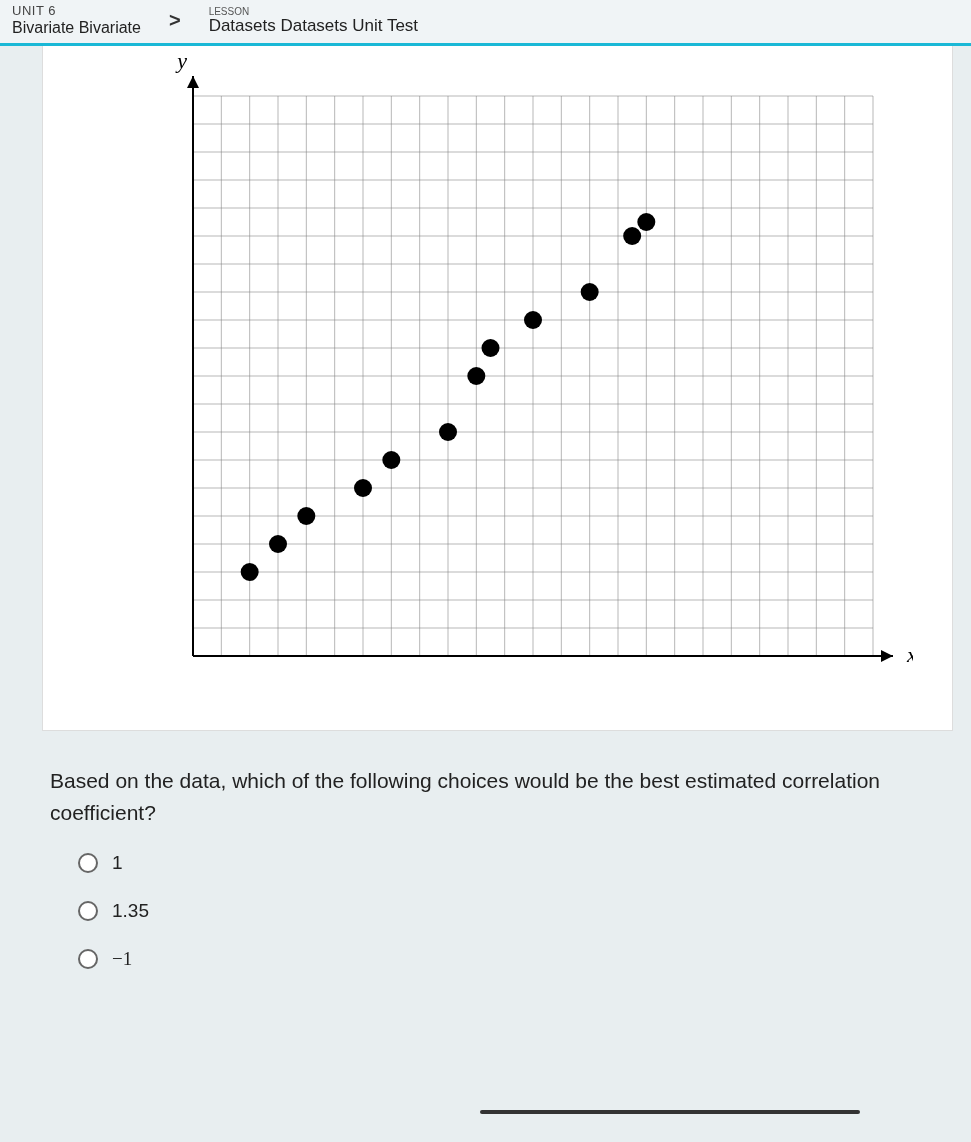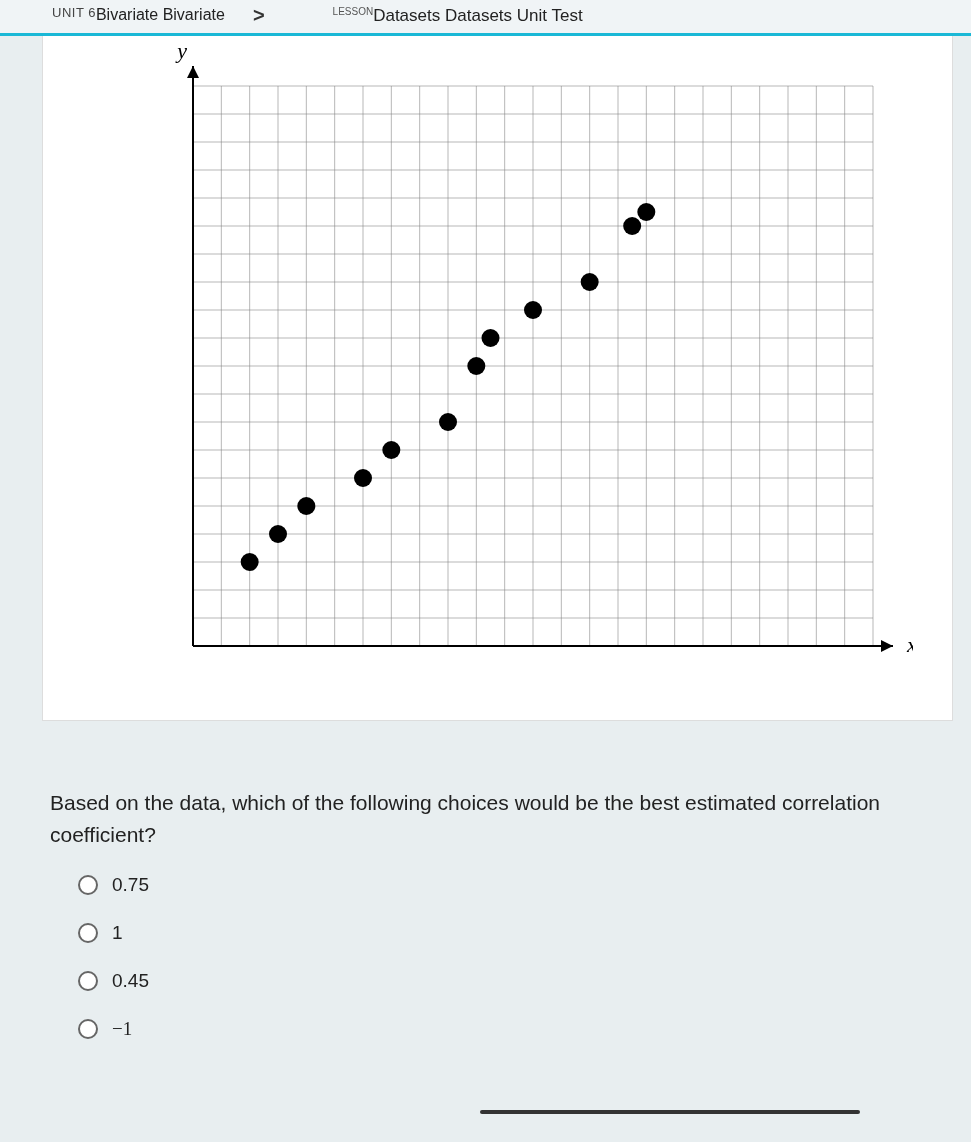--- a/index.html
+++ b/index.html
@@ -11,42 +11,41 @@
     overflow: hidden;
   }
   .breadcrumb {
     display: flex;
     align-items: center;
     padding: 4px 12px 6px 12px;
     background: #f0f4f6;
     border-bottom: 3px solid #1ab8d6;
     gap: 28px;
   }
-  .crumb { display: flex; flex-direction: row; line-height: 1.15; margin-left: 40px; }
+  .crumb { display: flex; flex-direction: column; line-height: 1.15; }
   .crumb-upper { font-size: 13px; color: #444; letter-spacing: .5px; }
   .crumb-lower { font-size: 16px; color: #222; }
   .chevron { font-size: 20px; font-weight: bold; color: #333; }
   .lesson-label { font-size: 10px; color: #555; margin-bottom:-2px;}
   .test-title { font-size: 17px; color: #222; }
   .content {
     padding: 0 18px 0 48px;
   }
   .chart-wrap {
     background: #fff;
     padding: 10px 20px 10px 10px;
     border:1px solid #ddd;
     border-top:none;
     margin-left:-6px;
   }
   .question {
     padding: 34px 10px 0 2px;
     font-size: 21px;
     color: #222;
     line-height: 1.5;
-    margin-top: 32px;
   }
   .points {
     font-style: italic;
     font-size: 19px;
     padding: 28px 0 0 2px;
     color: #222;
   }
   .options {
     padding: 24px 0 0 30px;
     display: flex;
@@ -156,29 +155,25 @@
         <circle cx="579.1666666666667" cy="180" r="9" fill="#000"></circle>
         <circle cx="593.3333333333333" cy="166" r="9" fill="#000"></circle>
       </svg>
   </div>
 
   <div class="question">Based on the data, which of the following choices would be the best estimated correlation coefficient?</div>
 
   <div class="options">
     <label class="option">
       <span class="radio"></span>
-      <span>0.75</span>
-    </label>
-    <label class="option">
-      <span class="radio"></span>
       <span>1</span>
     </label>
     <label class="option">
       <span class="radio"></span>
-      <span>0.45</span>
+      <span>1.35</span>
     </label>
     <label class="option">
       <span class="radio"></span>
       <span class="minus">−1</span>
     </label>
   </div>
 </div>
 
 <div class="hr"></div>
 

